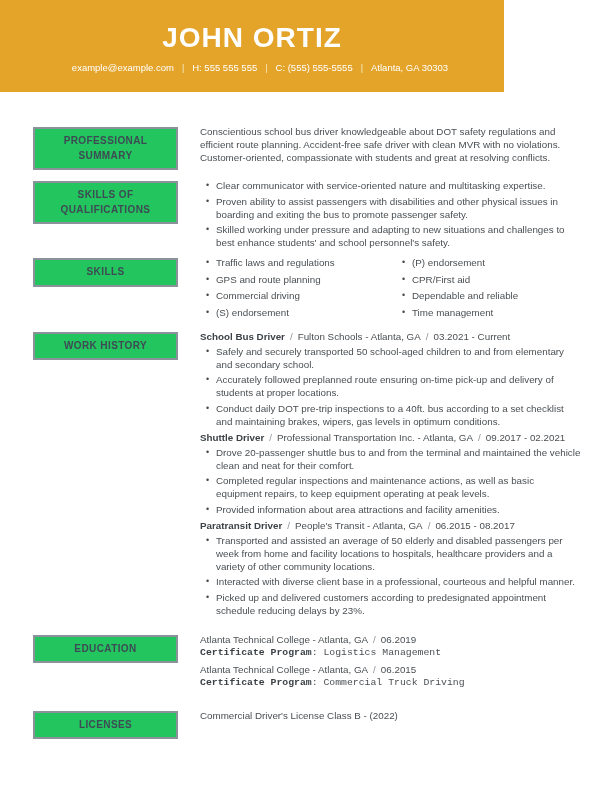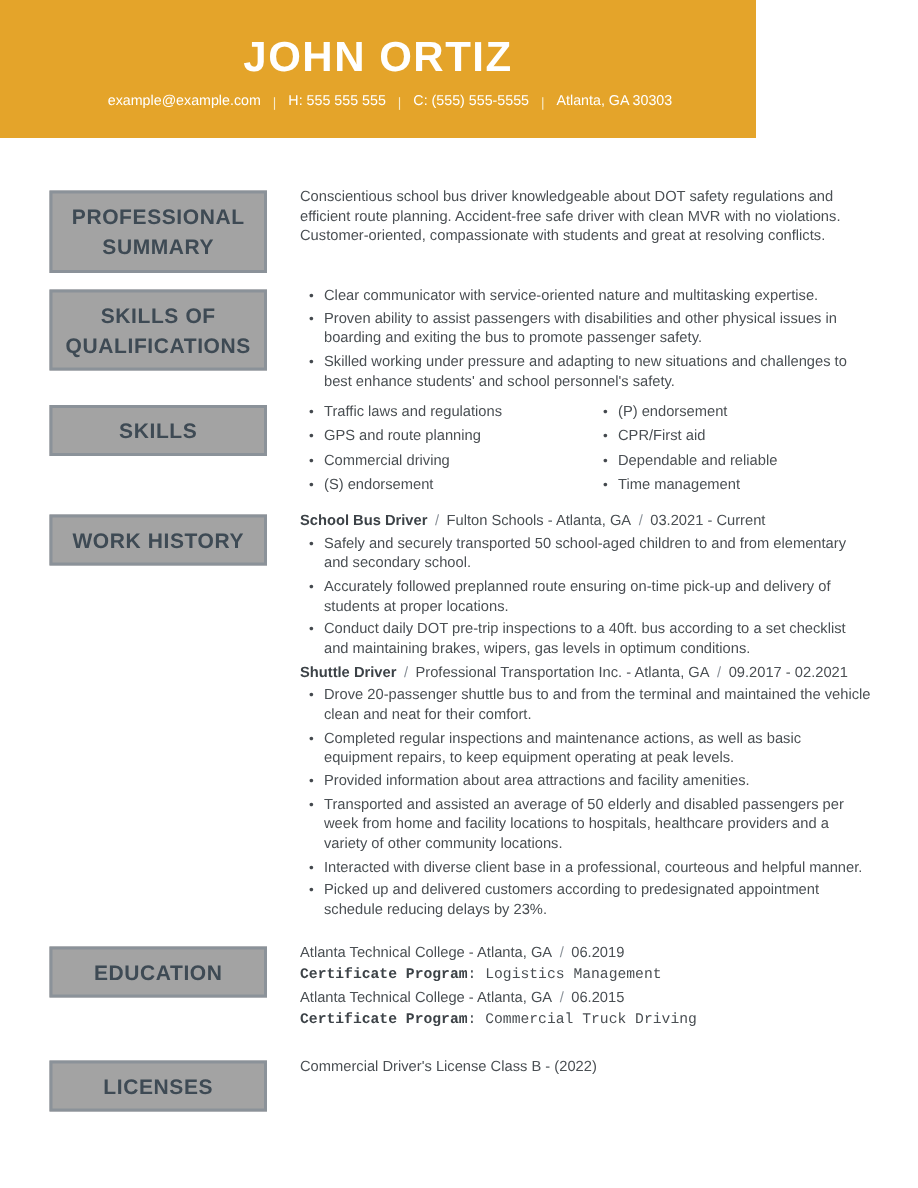--- a/index.html
+++ b/index.html
@@ -34,25 +34,25 @@
   
   .main { padding: 0 30px 0 33px; }
   .row { display: flex; align-items: flex-start; }
   .left-col { width: 145px; flex: 0 0 145px; margin-right: 22px; }
   .right-col { flex: 1; min-width: 0; }
 
   .label-box {
     border: 2px solid #8b9299;
     padding: 5px 4px;
     text-align: center;
-    font-size: 14px; font-weight: 700;
+    font-size: 10px; font-weight: 700;
     letter-spacing: 0.4px;
     color: #3e4a54;
     line-height: 1.45;
-    background: #a3a3a3;
+    background: #22c55e;
     margin-top: 2px;
   }
 
   .row-summary { margin-top: 33px; }
   .row-qualifications { margin-top: 9px; }
   .row-skills { margin-top: 7px; }
   .row-work { margin-top: 11px; }
   .row-education { margin-top: 13px; }
   .row-licenses { margin-top: 16px; }
 
@@ -221,20 +221,23 @@
               <span class="bullet-text">Completed regular inspections and maintenance actions, as well as basic equipment repairs, to keep equipment operating at peak levels.</span>
             </div>
             <div class="bullet-item">
               <span class="bullet-dot">•</span>
               <span class="bullet-text">Provided information about area attractions and facility amenities.</span>
             </div>
           </div>
         </div>
 
         <div class="job">
+          <div class="job-header">
+            <span class="job-title">Paratransit Driver</span><span class="slash-sep">/</span><span>People's Transit - Atlanta, GA</span><span class="slash-sep">/</span><span>06.2015 - 08.2017</span>
+          </div>
           <div class="bullet-list">
             <div class="bullet-item">
               <span class="bullet-dot">•</span>
               <span class="bullet-text">Transported and assisted an average of 50 elderly and disabled passengers per week from home and facility locations to hospitals, healthcare providers and a variety of other community locations.</span>
             </div>
             <div class="bullet-item">
               <span class="bullet-dot">•</span>
               <span class="bullet-text">Interacted with diverse client base in a professional, courteous and helpful manner.</span>
             </div>
             <div class="bullet-item">

